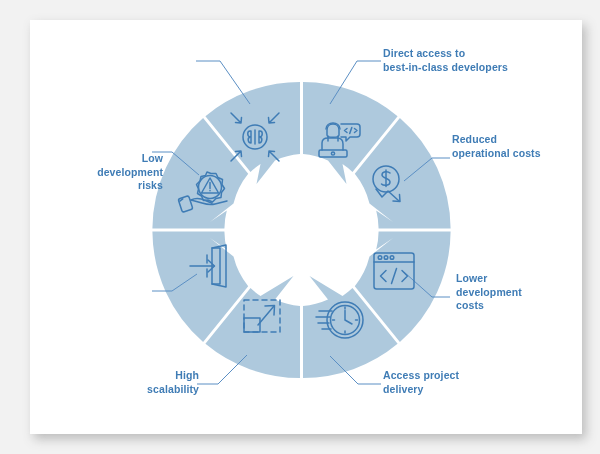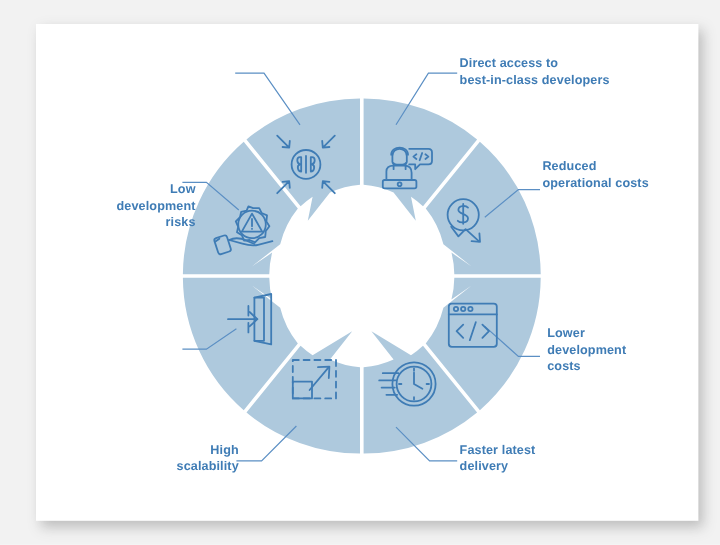--- a/index.html
+++ b/index.html
@@ -245,16 +245,16 @@
     <div class="label lbl-right" id="lbl-2">Low
 development
 risks</div>
     <div class="label lbl-left" id="lbl-3">Reduced
 operational costs</div>
     <div class="label lbl-left" id="lbl-5">Lower
 development
 costs</div>
     <div class="label lbl-right" id="lbl-6">High
 scalability</div>
-    <div class="label lbl-left" id="lbl-7">Faster latest
+    <div class="label lbl-left" id="lbl-7">Access project
 delivery</div>
   </div>
 </div>
 
 </body></html>

